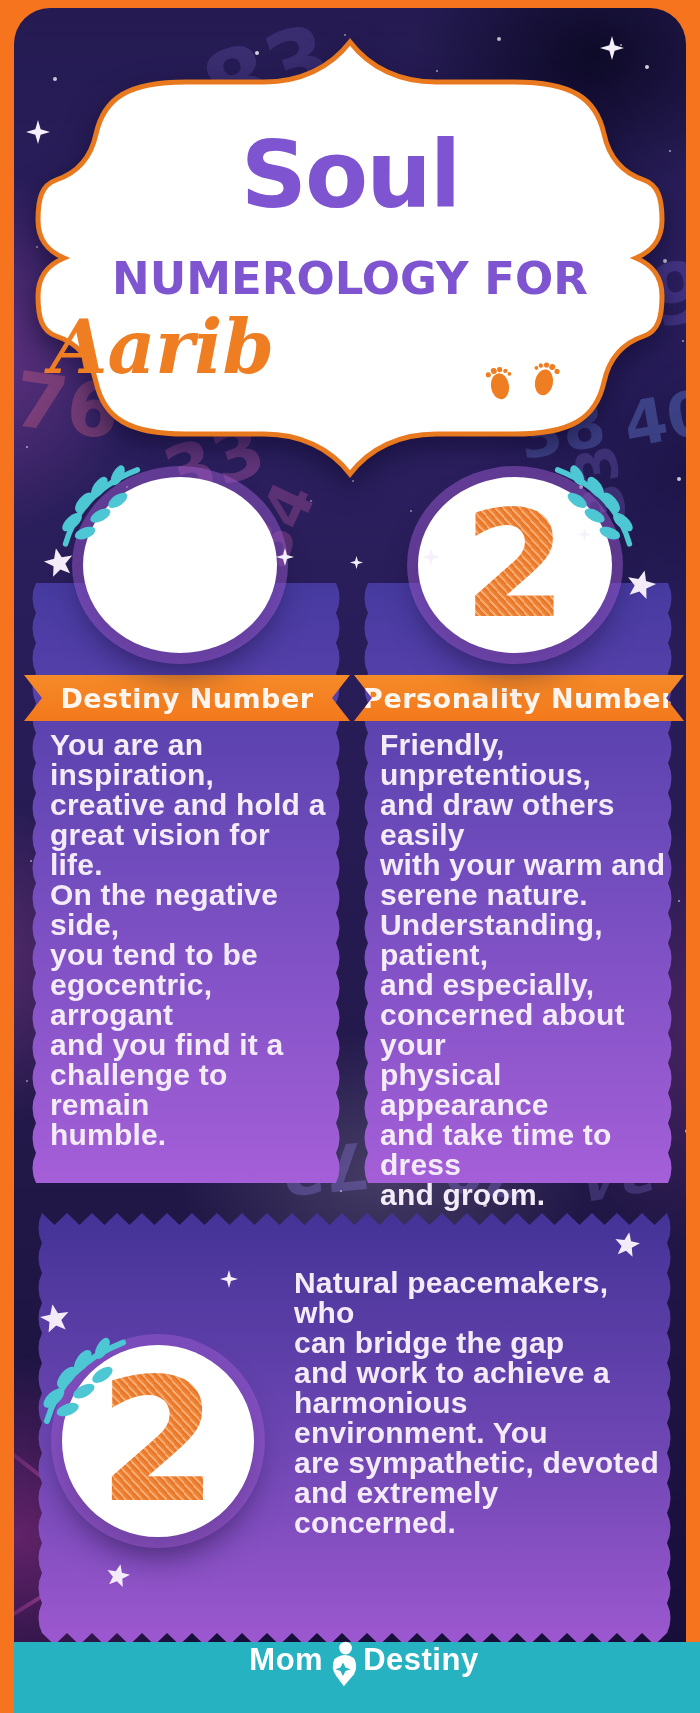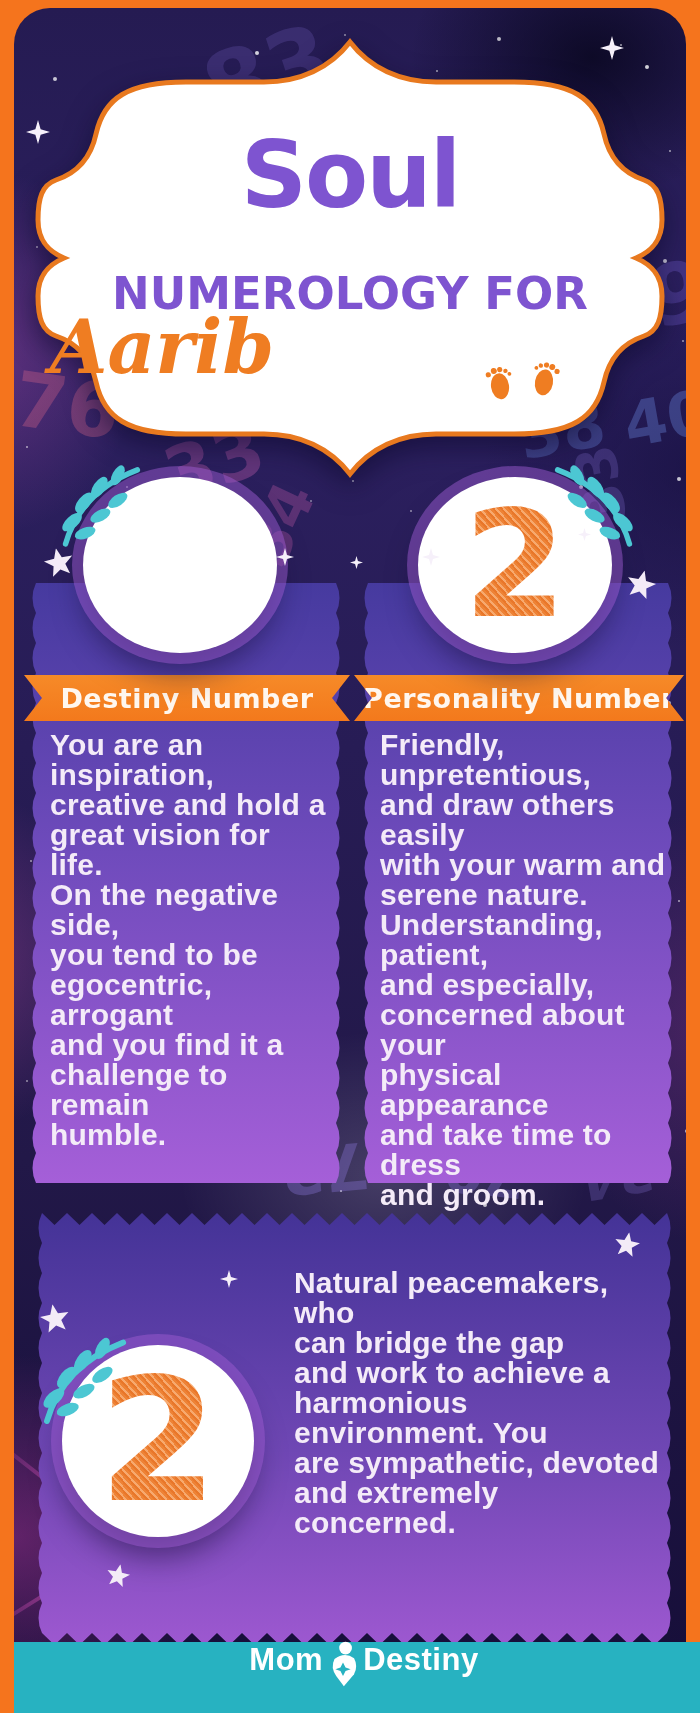--- a/index.html
+++ b/index.html
@@ -36,21 +36,21 @@
      646px 1542px 0 0 rgba(255,255,255,.6),76px 1462px 0 0 rgba(255,255,255,.5),
      128px 1622px 0 0 rgba(255,255,255,.6),548px 1622px 0 0 rgba(255,255,255,.55),
      470px 1196px 0 1px rgba(255,255,255,.7),606px 36px 0 0 rgba(255,255,255,.6);}
   .ray{position:absolute;height:4px;border-radius:2px;
        background:linear-gradient(90deg,rgba(240,80,200,0),rgba(243,92,205,.55),rgba(240,80,200,0));}
   .bgnum{position:absolute;font-family:"DejaVu Sans",sans-serif;font-weight:bold;line-height:1;}
   
   .plaque{position:absolute;left:16px;top:28px;filter:drop-shadow(0 10px 14px rgba(10,5,40,.55));}
   .title1{position:absolute;left:36px;top:122px;width:600px;text-align:center;color:#7e54d0;
           font-family:"DejaVu Sans",sans-serif;font-weight:bold;font-size:92px;letter-spacing:-2px;line-height:1;}
-  .title2{position:absolute;left:36px;top:263px;width:600px;text-align:center;color:#7e54d0;
+  .title2{position:absolute;left:36px;top:248px;width:600px;text-align:center;color:#7e54d0;
           font-family:"DejaVu Sans",sans-serif;font-weight:bold;font-size:45px;letter-spacing:0px;line-height:1;}
   .title3{position:absolute;left:36px;top:302px;width:600px;text-align:left;color:#ef7d22;
           font-family:"DejaVu Serif",serif;font-style:italic;font-weight:bold;font-size:74px;line-height:1;}
   .footprints{position:absolute;left:468px;top:348px;}
   
   .ncircle{position:absolute;background:#fff;border-radius:50%;display:flex;align-items:center;justify-content:center;
            box-shadow:0 0 0 11px rgba(158,92,212,.48), 0 20px 30px rgba(18,9,48,.5);}
   .num{font-family:"DejaVu Sans",sans-serif;font-weight:bold;line-height:1;
        background:repeating-linear-gradient(48deg,#e9772a 0 2px,#f7a96e 2px 4px,#ee8336 4px 6px);
        -webkit-background-clip:text;background-clip:text;color:transparent;}

